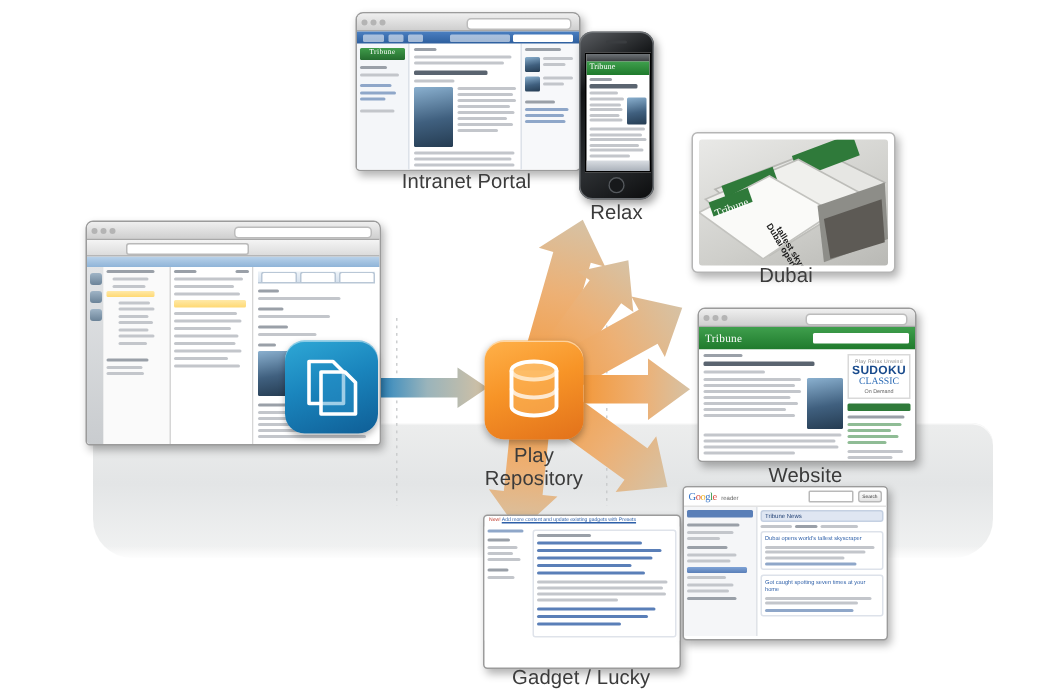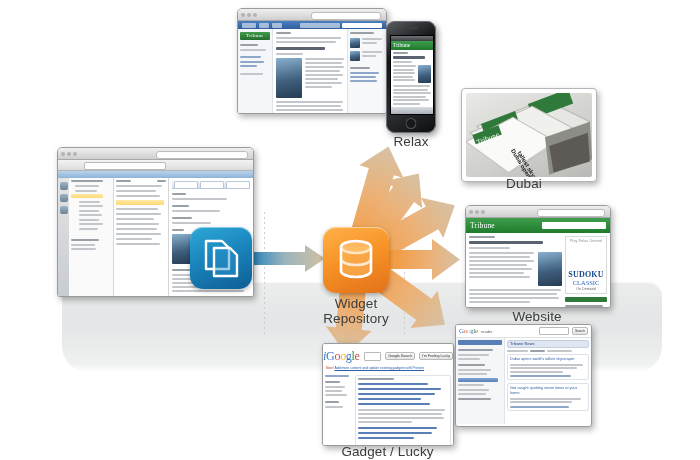--- a/index.html
+++ b/index.html
@@ -90,22 +90,22 @@
 
   
   #website{left:465px;top:205px;width:144px;height:101px;}
   #website .wgreen{height:15px;background:linear-gradient(180deg,#3f9f4d,#1f7a2c);
     display:flex;align-items:center;padding:0 4px;justify-content:space-between;}
   #website .wlogo{color:#fff;font-family:"Liberation Serif",serif;font-size:7.5px;
     letter-spacing:.2px;}
   #website .wsearch{width:64px;height:7px;background:#fff;border-radius:1px;}
   #website .wbody{display:flex;height:70px;padding:3px;gap:3px;background:#fff;}
   .sudoku{background:#fff;border:1px solid #d9d9d9;text-align:center;padding:2px 0;}
-  .sudoku b{display:block;font-family:Liberation Serif, serif;color:#184a8c;
-    font-size:8px;line-height:8px;letter-spacing:.2px;margin-top:28px;}
+  .sudoku b{display:block;font-family:Liberation Sans, sans-serif;color:#184a8c;
+    font-size:8px;line-height:8px;letter-spacing:.2px;}
   .sudoku i{display:block;font-style:normal;font-family:"Liberation Serif",serif;
     color:#2a6ab5;font-size:6.5px;line-height:7px;}
 
   
   #gadget{left:322px;top:343px;width:130px;height:101px;border-radius:3px;}
   #gadget .gtop{height:20px;background:#fff;display:flex;align-items:center;
     justify-content:center;gap:4px;padding-top:2px;}
   .igoogle{font-family:"Liberation Serif",serif;font-size:12px;letter-spacing:-.3px;}
   .igoogle .i{color:#3a77c9;font-style:italic;}
   .igoogle .g1{color:#3a77c9;} .igoogle .o1{color:#d94a3d;}
@@ -263,20 +263,21 @@
               <span class="ln" style="width:65%;margin-top:2px;"></span>
             </div>
         </div>
         <span class="ln d" style="width:60%;margin-top:6px;"></span>
         <span class="ln blu" style="width:85%;margin-top:3px;"></span>
         <span class="ln blu" style="width:75%;margin-top:2px;"></span>
         <span class="ln blu" style="width:80%;margin-top:2px;"></span>
       </div>
     </div>
   </div>
+  <div class="lbl" style="left:236px;top:113px;width:150px;">Intranet Portal</div>
 
   <div id="mobile">
     <span class="speaker"></span>
     <div class="screen">
       <div class="statusb"></div>
       <div style="height:9px;background:linear-gradient(180deg,#3f9f4d,#1f7a2c);color:#fff;
                   font-family:'Liberation Serif',serif;font-size:5.5px;line-height:9px;padding-left:2px;">Tribune</div>
       <div style="padding:2px;">
         <span class="ln d" style="width:40%;"></span>
         <span class="hdg" style="width:85%;margin-top:2px;"></span>
@@ -376,26 +377,20 @@
         <span class="ln grn" style="width:80%;margin-top:2px;"></span>
         <span class="ln grn" style="width:62%;margin-top:2px;"></span>
         <span class="ln" style="width:88%;margin-top:4px;"></span>
         <span class="ln" style="width:72%;margin-top:2px;"></span>
       </div>
     </div>
   </div>
   <div class="lbl" style="left:467px;top:309px;width:140px;">Website</div>
 
   <div class="win" id="gadget">
-    <div class="gtop">
-      <span class="igoogle"><span class="i">i</span><span class="g1">G</span><span class="o1">o</span><span class="o2">o</span><span class="g2">g</span><span class="l">l</span><span class="e">e</span></span>
-      <span style="width:34px;height:7px;background:#fff;border:1px solid #b9b9b9;border-radius:1px;"></span>
-      <span class="gbtn">Google Search</span>
-      <span class="gbtn">I'm Feeling Lucky</span>
-    </div>
     <div style="padding:0 3px 2px;font-size:3.4px;color:#444;line-height:5px;">
       <span style="color:#c0392b;">New!</span>
       <span style="color:#2d5fa8;text-decoration:underline;">Add more content and update existing gadgets with Presets</span>
     </div>
     <div class="gbody">
       <div class="gside">
         <span class="ln blu" style="width:85%;"></span>
         <span class="ln d" style="width:55%;margin-top:4px;"></span>
         <span class="ln" style="width:70%;margin-top:3px;"></span>
         <span class="ln" style="width:60%;margin-top:2px;"></span>
@@ -558,16 +553,16 @@
 
   <div class="nodeicon repoicon">
     <svg width="66" height="66" viewBox="0 0 66 66">
       <g fill="none" stroke="#ffffff" stroke-width="2.6">
         <ellipse cx="33" cy="20" rx="15" ry="6" fill="#ffd08a" fill-opacity=".55"></ellipse>
         <path d="M18,20 v24 a15,6 0 0 0 30,0 v-24" fill="#ffc46e" fill-opacity=".45"></path>
         <path d="M18,32 a15,6 0 0 0 30,0" stroke-opacity=".75"></path>
       </g>
     </svg>
   </div>
-  <div class="lbl" style="left:308px;top:296px;width:96px;">Widget
+  <div class="lbl" style="left:308px;top:296px;width:96px;">Play
 Repository</div>
 
 </div>
 
 </body></html>

